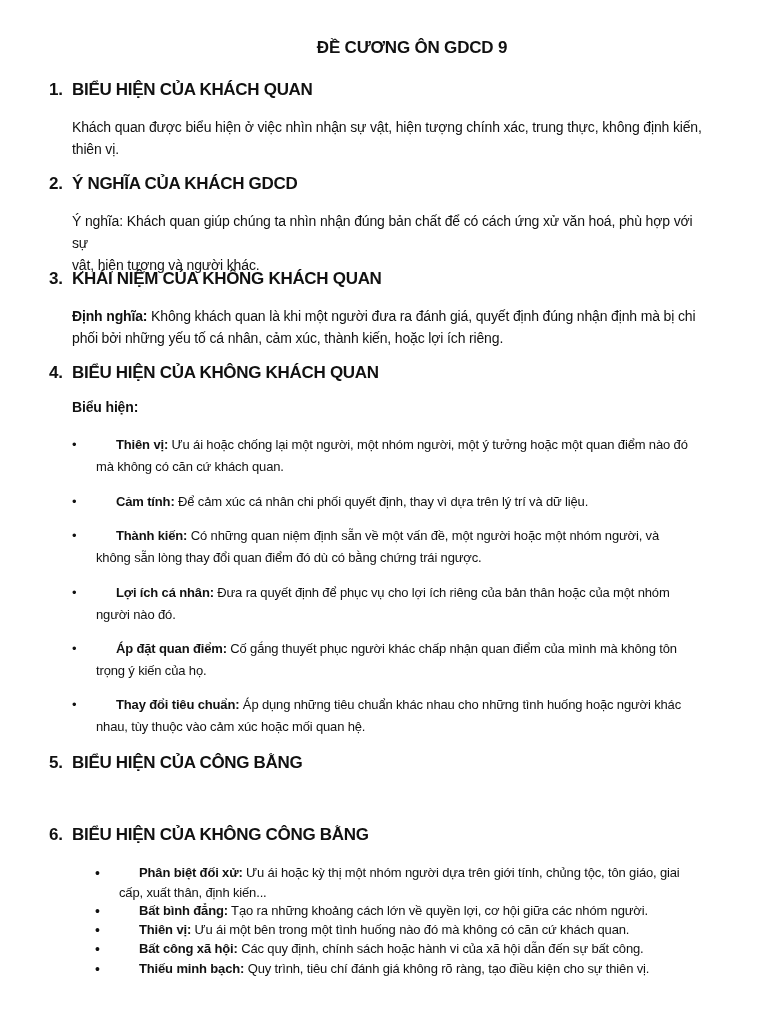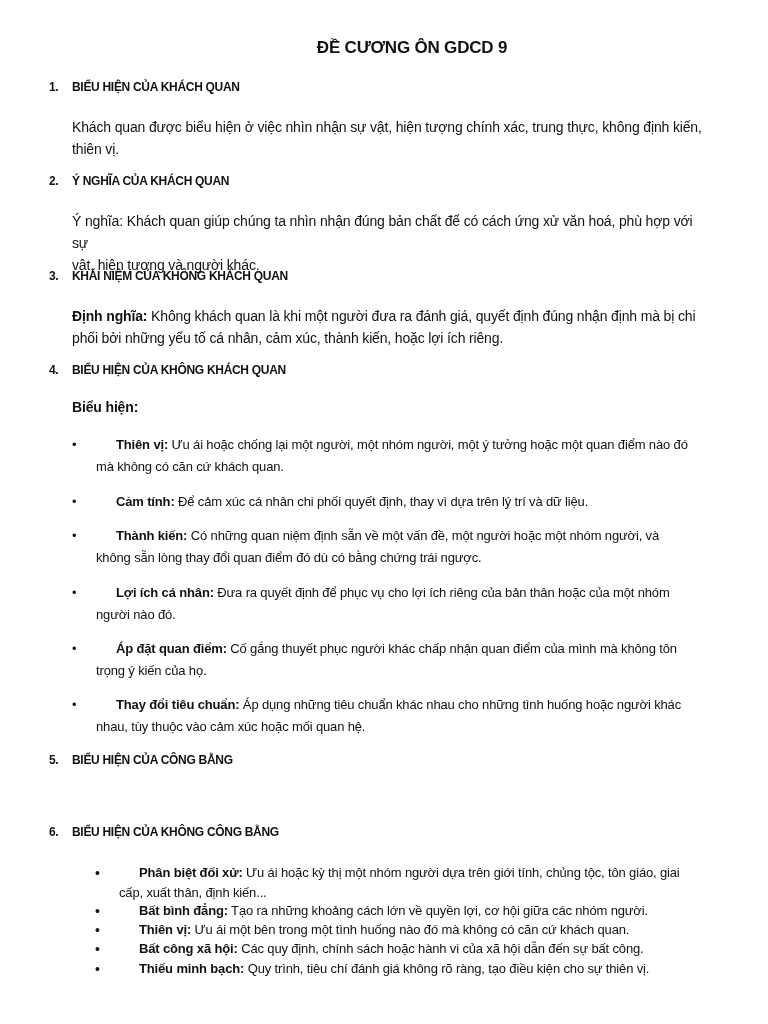--- a/index.html
+++ b/index.html
@@ -27,21 +27,21 @@
       width: 768px;
       text-align: center;
       font-size: 17px;
       font-weight: bold;
       letter-spacing: -0.2px;
       transform: translateX(28px);
     }
     .heading {
       position: absolute;
       left: 49px;
-      font-size: 12px;
+      font-size: 17px;
       font-weight: bold;
       letter-spacing: -0.3px;
       white-space: nowrap;
     }
     .heading .num {
       display: inline-block;
       width: 23px;
     }
     .para {
       position: absolute;
@@ -92,21 +92,21 @@
 
   <div class="heading" style="top:80px;">
     <span class="num">1.</span><span>BIỂU HIỆN CỦA KHÁCH QUAN</span>
   </div>
   <div class="para" style="top:116px;">
     <span>Khách quan được biểu hiện ở việc nhìn nhận sự vật, hiện tượng chính xác, trung thực, không định kiến,</span><br>
     <span>thiên vị.</span>
   </div>
 
   <div class="heading" style="top:174px;">
-    <span class="num">2.</span><span>Ý NGHĨA CỦA KHÁCH QUAN</span>
+    <span class="num">2.</span><span>Ý NGHĨA CỦA KHÁCH GDCD</span>
   </div>
   <div class="para" style="top:210px;">
     <span>Ý nghĩa: Khách quan giúp chúng ta nhìn nhận đúng bản chất để có cách ứng xử văn hoá, phù hợp với sự</span><br>
     <span>vật, hiện tượng và người khác.</span>
   </div>
 
   <div class="heading" style="top:269px;">
     <span class="num">3.</span><span>KHÁI NIỆM CỦA KHÔNG KHÁCH QUAN</span>
   </div>
   <div class="para" style="top:305px;">

